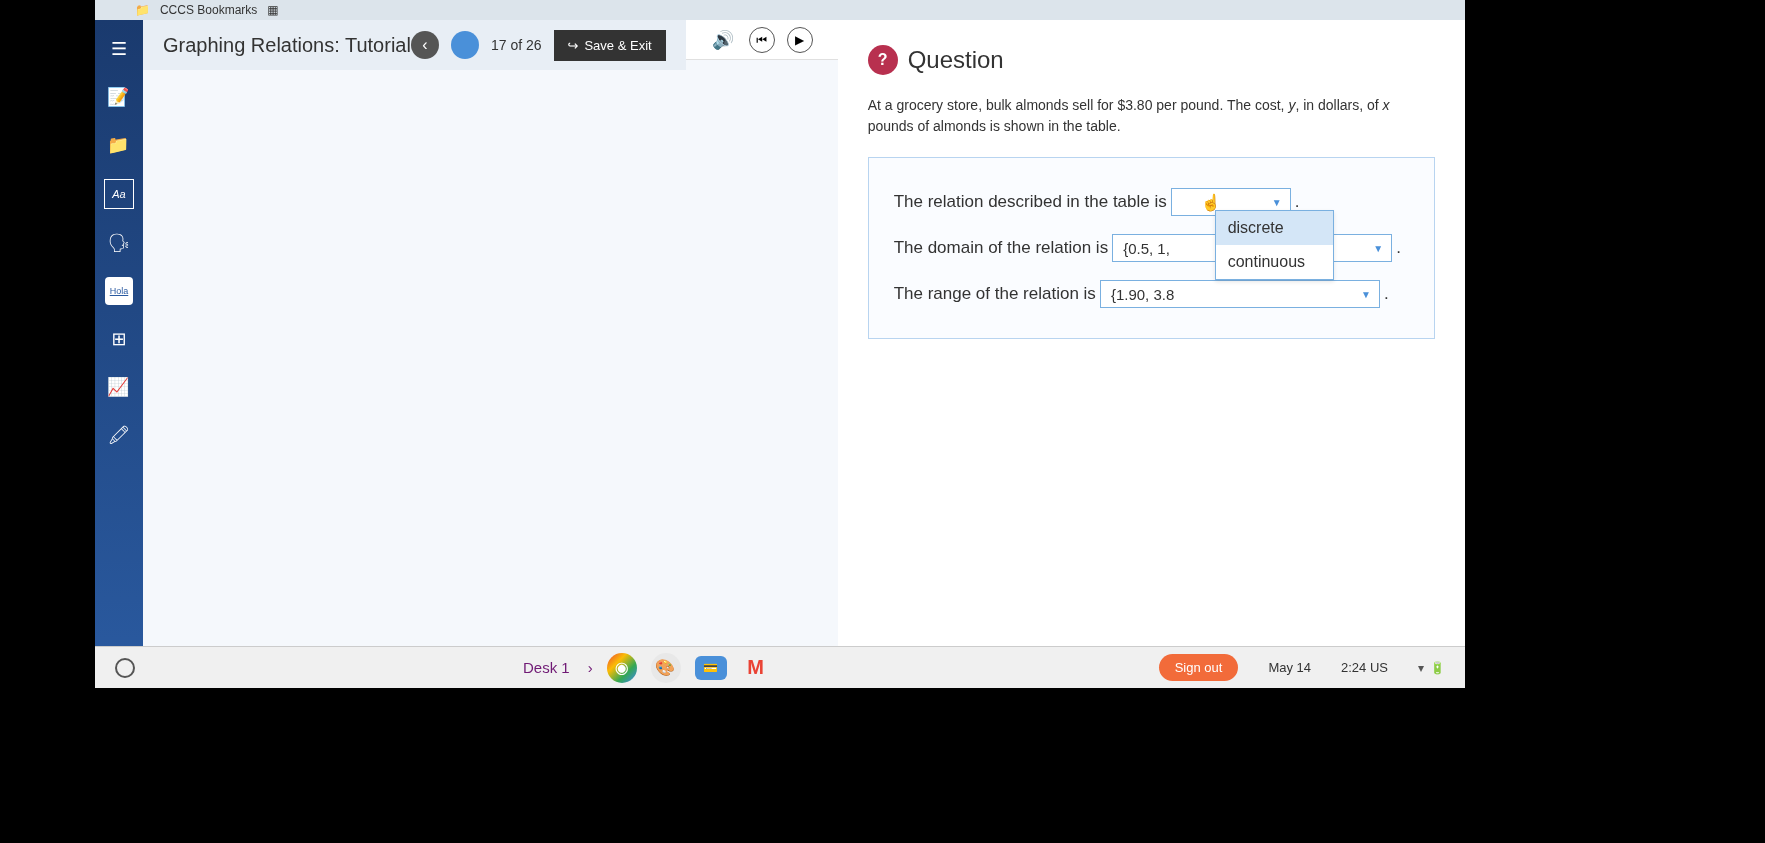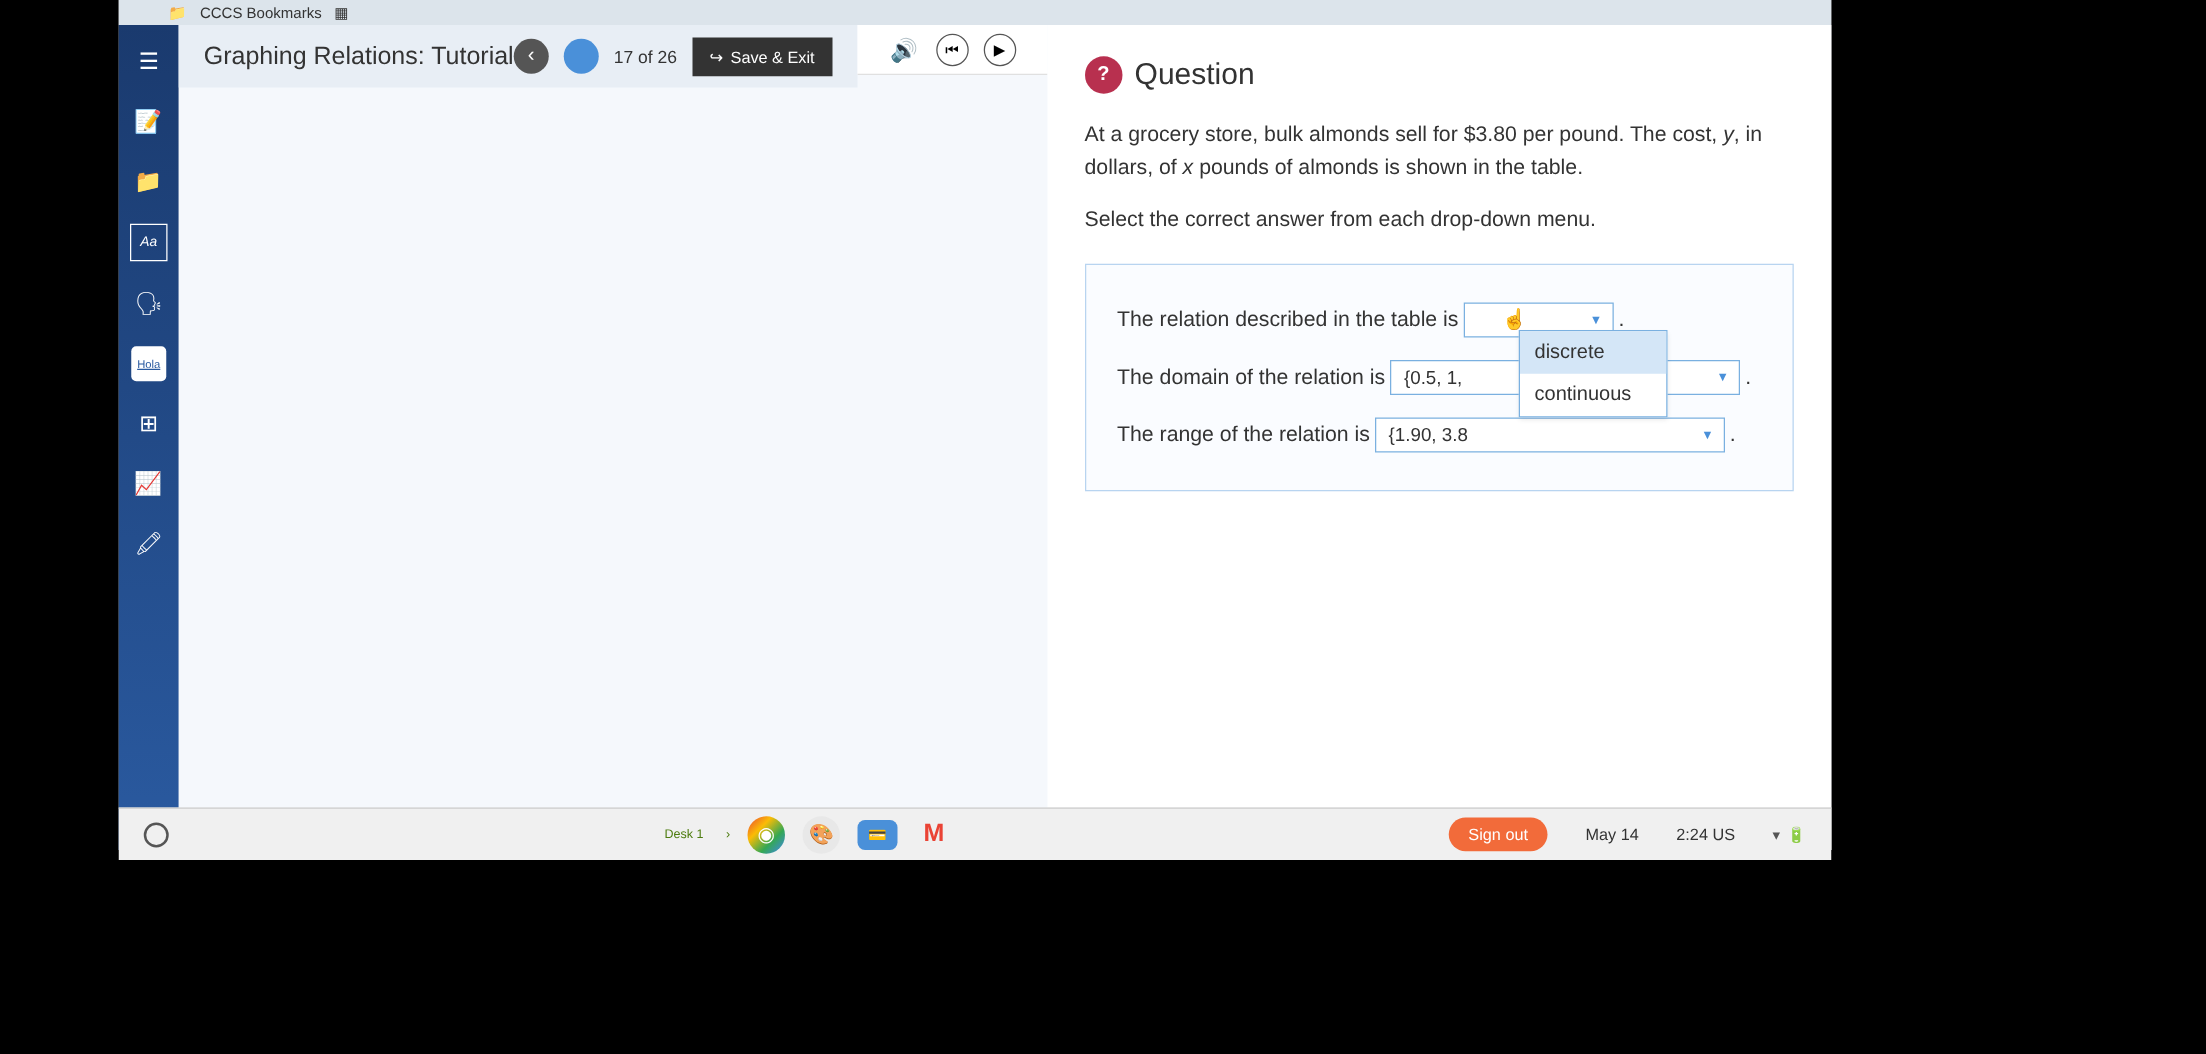--- a/index.html
+++ b/index.html
@@ -20,41 +20,41 @@
 .nav-current { background: #4a90d9; }
 .progress-text { font-size: 14px; color: #333; }
 .save-exit { background: #333; color: #fff; padding: 8px 14px; font-size: 13px; cursor: pointer; display: flex; align-items: center; gap: 6px; }
 .audio-bar { background: #fff; height: 40px; display: flex; align-items: center; justify-content: flex-end; padding: 0 25px; gap: 12px; border-bottom: 1px solid #e0e0e0; }
 .audio-icon { width: 26px; height: 26px; border: 1.5px solid #555; border-radius: 50%; display: flex; align-items: center; justify-content: center; font-size: 12px; cursor: pointer; }
 .speaker-icon { border: none; font-size: 18px; }
 .question-area { padding: 25px 30px; background: #fff; margin: 0; flex: 1; overflow: auto; }
 .question-header { display: flex; align-items: center; gap: 10px; margin-bottom: 20px; }
 .q-badge { width: 30px; height: 30px; background: #b8304f; border-radius: 50%; color: #fff; display: flex; align-items: center; justify-content: center; font-weight: bold; font-size: 16px; }
 .q-title { font-size: 24px; color: #333; }
-.question-text { font-size: 17px; color: #333; margin-bottom: 20px; line-height: 1.5; }
+.question-text { font-size: 14px; color: #333; margin-bottom: 20px; line-height: 1.5; }
 .question-text .italic { font-style: italic; }
 .data-table { border-collapse: collapse; margin-bottom: 25px; }
 .data-table th { background: #5a8fc7; color: #fff; padding: 8px 20px; border: 1px solid #4a7fb7; font-size: 14px; font-weight: bold; font-style: italic; }
 .data-table td { background: #fff; padding: 6px 20px; border: 1px solid #999; text-align: center; font-size: 14px; }
 .instruction { font-size: 17px; color: #333; margin-bottom: 25px; }
 .answer-box { border: 1px solid #b8d4f0; background: #fafcff; padding: 30px 25px; }
 .answer-line { font-size: 17px; color: #333; margin-bottom: 18px; display: flex; align-items: center; flex-wrap: wrap; gap: 4px; position: relative; }
 .dropdown { border: 1px solid #7ab0e0; background: #fff; padding: 4px 30px 4px 10px; font-size: 15px; min-width: 120px; position: relative; cursor: pointer; display: inline-flex; align-items: center; height: 28px; }
 .dropdown::after { content: '▼'; position: absolute; right: 8px; color: #4a90d9; font-size: 10px; }
 .dropdown.open-state { min-width: 120px; }
 .dropdown-menu { position: absolute; top: 22px; left: 321px; background: #fff; border: 1px solid #7ab0e0; width: 119px; z-index: 10; box-shadow: 0 2px 4px rgba(0,0,0,0.1); }
 .dropdown-menu .option { padding: 8px 12px; font-size: 16px; color: #333; cursor: pointer; }
 .dropdown-menu .option:first-child { background: #d4e6f7; }
 .cursor-hand { position: absolute; font-size: 16px; pointer-events: none; }
 .wide-dropdown { min-width: 280px; }
 .taskbar { position: absolute; bottom: 155px; left: 95px; width: 1370px; height: 42px; background: #f0f0f0; display: flex; align-items: center; padding: 0 20px; justify-content: space-between; border-top: 1px solid #ccc; }
 .taskbar-left { display: flex; align-items: center; gap: 20px; }
 .launcher { width: 20px; height: 20px; border: 2px solid #555; border-radius: 50%; cursor: pointer; }
 .taskbar-center { display: flex; align-items: center; gap: 14px; }
-.desk-label { font-size: 10px; color: #4d7c0f; display: flex; align-items: center; gap: 18px; }
+.desk-label { font-size: 15px; color: #701a75; display: flex; align-items: center; gap: 18px; }
 .app-icon { width: 30px; height: 30px; border-radius: 50%; display: flex; align-items: center; justify-content: center; font-size: 16px; cursor: pointer; }
 .chrome-icon { background: linear-gradient(135deg, #ea4335 0%, #fbbc05 33%, #34a853 66%, #4285f4 100%); color: #fff; }
 .paint-icon { background: #e8e8e8; }
 .card-icon { background: #4a90d9; color: #fff; border-radius: 6px; font-size: 12px; width: 32px; height: 24px; }
 .gmail-icon { color: #ea4335; font-weight: bold; font-size: 20px; }
 .taskbar-right { display: flex; align-items: center; gap: 30px; }
 .signout-btn { background: #f26b3a; color: #fff; padding: 6px 16px; border-radius: 14px; font-size: 13px; cursor: pointer; }
 .tb-text { font-size: 13px; color: #333; }
 .tb-icons { display: flex; align-items: center; gap: 6px; color: #555; font-size: 12px; }
 </style>
@@ -107,21 +107,20 @@
         <div class="question-header">
           <div class="q-badge">?</div>
           <div class="q-title">Question</div>
         </div>
 
         <p class="question-text">
           <span>At a grocery store, bulk almonds sell for $3.80 per pound. The cost, </span><span class="italic">y</span><span>, in dollars, of </span><span class="italic">x</span><span> pounds of almonds is shown in the table.</span>
         </p>
 
 
-        <p class="instruction">Select the correct answer from each drop-down menu.</p>
 
         <div class="answer-box">
           <div class="answer-line">
             <span>The relation described in the table is</span>
             <span class="dropdown open-state">
               <span class="cursor-hand" style="left:30px;">☝</span>
             </span>
             <span>.</span>
             <div class="dropdown-menu">
               <div class="option">discrete</div>

